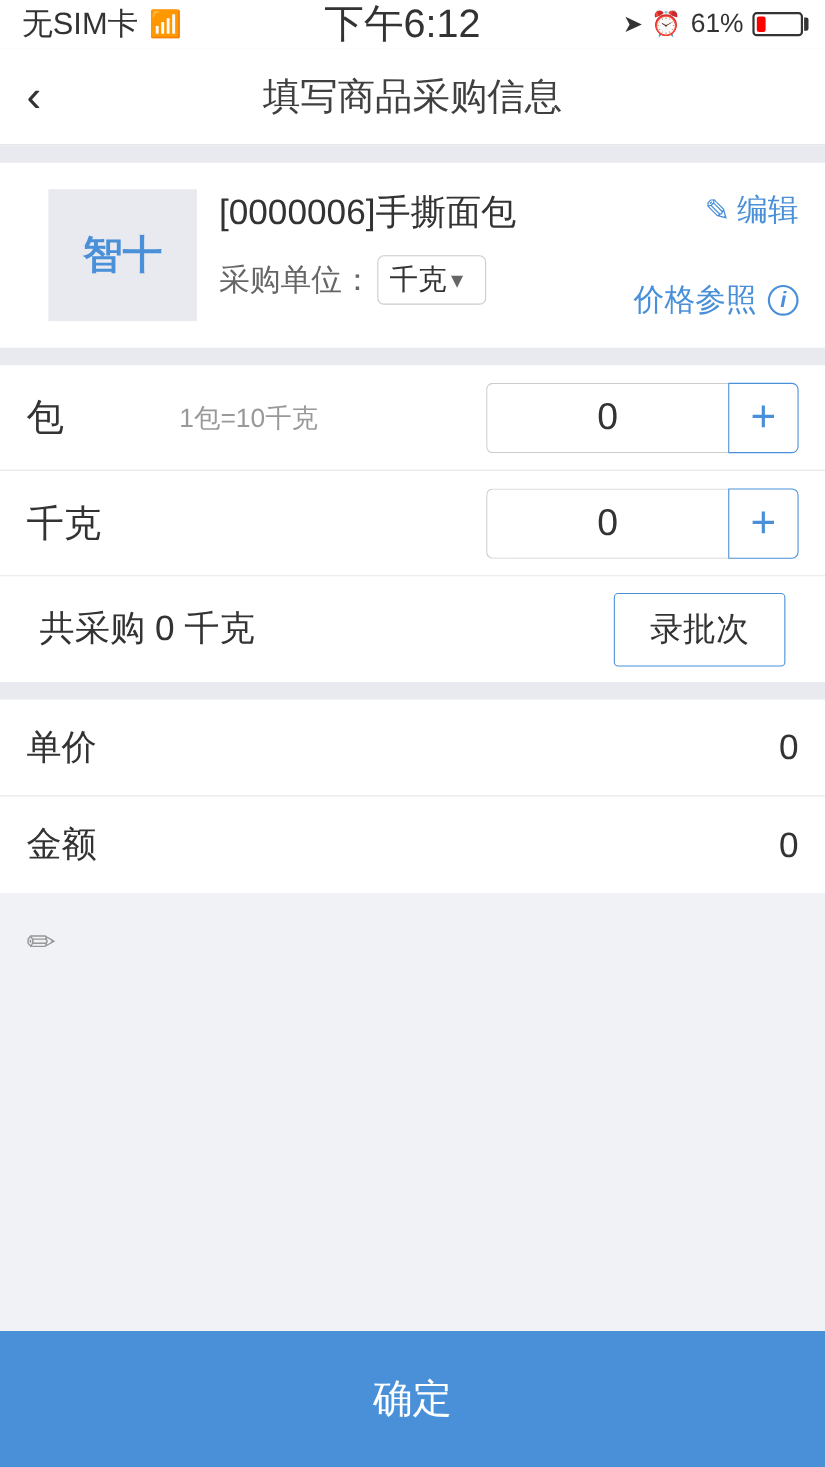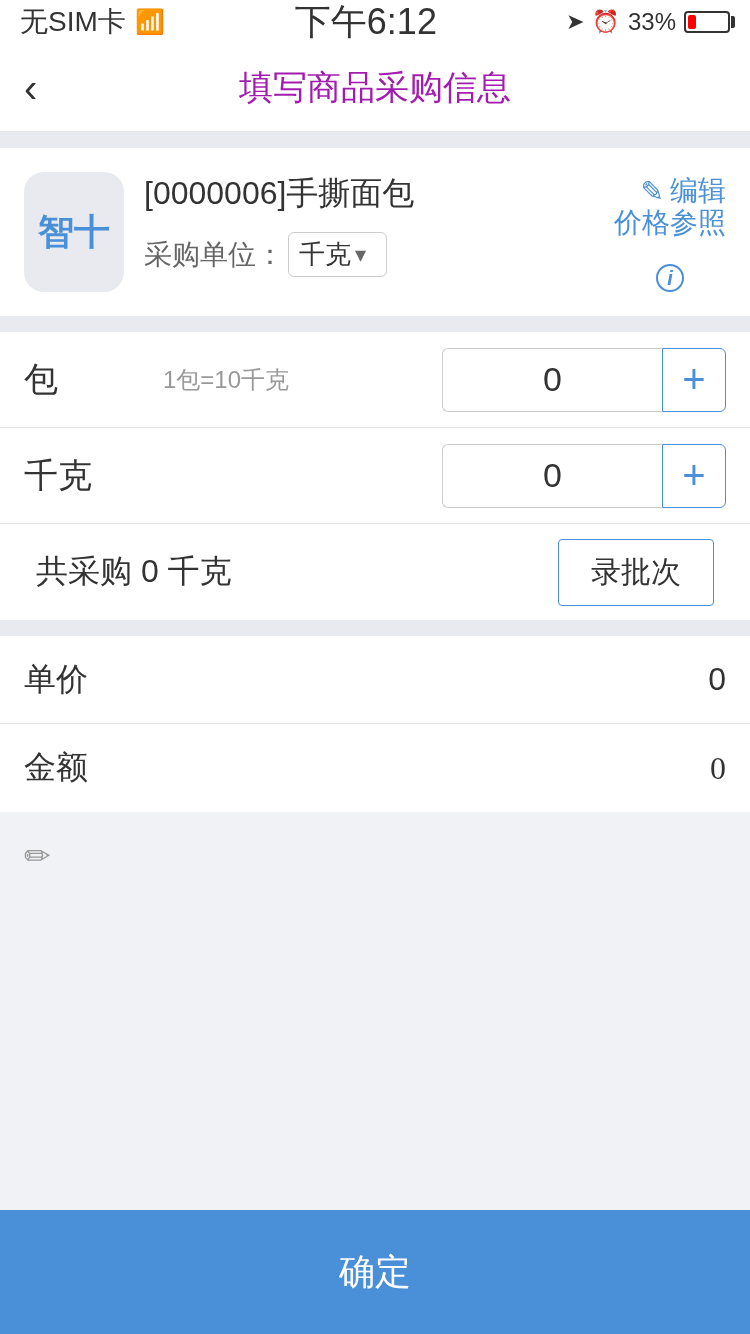--- a/index.html
+++ b/index.html
@@ -62,47 +62,48 @@
       position: absolute;
       left: 24px;
       font-size: 40px;
       color: #333;
       cursor: pointer;
       line-height: 1;
     }
     .nav-title {
       font-size: 34px;
       font-weight: 500;
-      color: #a21caf;
+      color: #404040;
     }
 
     
     .divider {
       height: 16px;
       background: #e8eaf0;
     }
 
     
     .product-card {
       background: #fff;
       padding: 24px;
       display: flex;
       align-items: flex-start;
       gap: 20px;
       position: relative;
     }
     .product-image {
-      width: 100px;
+      width: 135px;
       height: 120px;
       background: #e8eaf0;
-      border-radius: 20px;
+      border-radius: 0;
       display: flex;
       align-items: center;
       justify-content: center;
       flex-shrink: 0;
+      margin-left: 20px;
     }
     .product-image-text {
       font-size: 36px;
       color: #4a90d9;
       font-weight: bold;
       text-align: center;
       line-height: 1.2;
     }
     .product-info {
       flex: 1;
@@ -144,22 +145,21 @@
       gap: 6px;
     }
     .price-ref {
       position: absolute;
       right: 24px;
       bottom: 24px;
       color: #4a90d9;
       font-size: 28px;
       display: flex;
       align-items: center;
-      gap: 22px;
-      flex-direction: column;
+      gap: 10px;
     }
     .price-ref-icon {
       width: 28px; height: 28px;
       border: 2px solid #4a90d9;
       border-radius: 50%;
       display: flex; align-items: center; justify-content: center;
       font-size: 20px; color: #4a90d9; font-style: italic; font-weight: bold;
     }
 
     
@@ -317,21 +317,21 @@
 
 <div class="status-bar">
   <div class="status-left">
     <span>无SIM卡</span>
     <span class="wifi-icon">📶</span>
   </div>
   <div style="font-size:36px;font-weight:500;">下午6:12</div>
   <div class="status-right">
     <span style="font-size:22px;">➤</span>
     <span style="font-size:22px;">⏰</span>
-    <span style="font-size:24px;">33%</span>
+    <span style="font-size:24px;">61%</span>
     <div class="battery">
       <div class="battery-fill"></div>
     </div>
   </div>
 </div>
 
 <div class="nav-bar">
   <div class="nav-back">‹</div>
   <div class="nav-title">填写商品采购信息</div>
 </div>
@@ -391,21 +391,21 @@
     <button class="batch-btn">录批次</button>
   </div>
 
   <div class="divider"></div>
 
   <div class="price-section">
     <div class="price-row">
       <span class="price-label">单价</span>
       <span class="price-value">0</span>
     </div>
-    <div class="price-row" style="border-bottom: none; font-family: Liberation Serif, serif;">
+    <div class="price-row" style="border-bottom: none;">
       <span class="price-label">金额</span>
       <span class="price-value">0</span>
     </div>
   </div>
 
   <div class="note-section">
     <span class="note-icon">✏</span>
   </div>
 
   <div class="spacer"></div>

